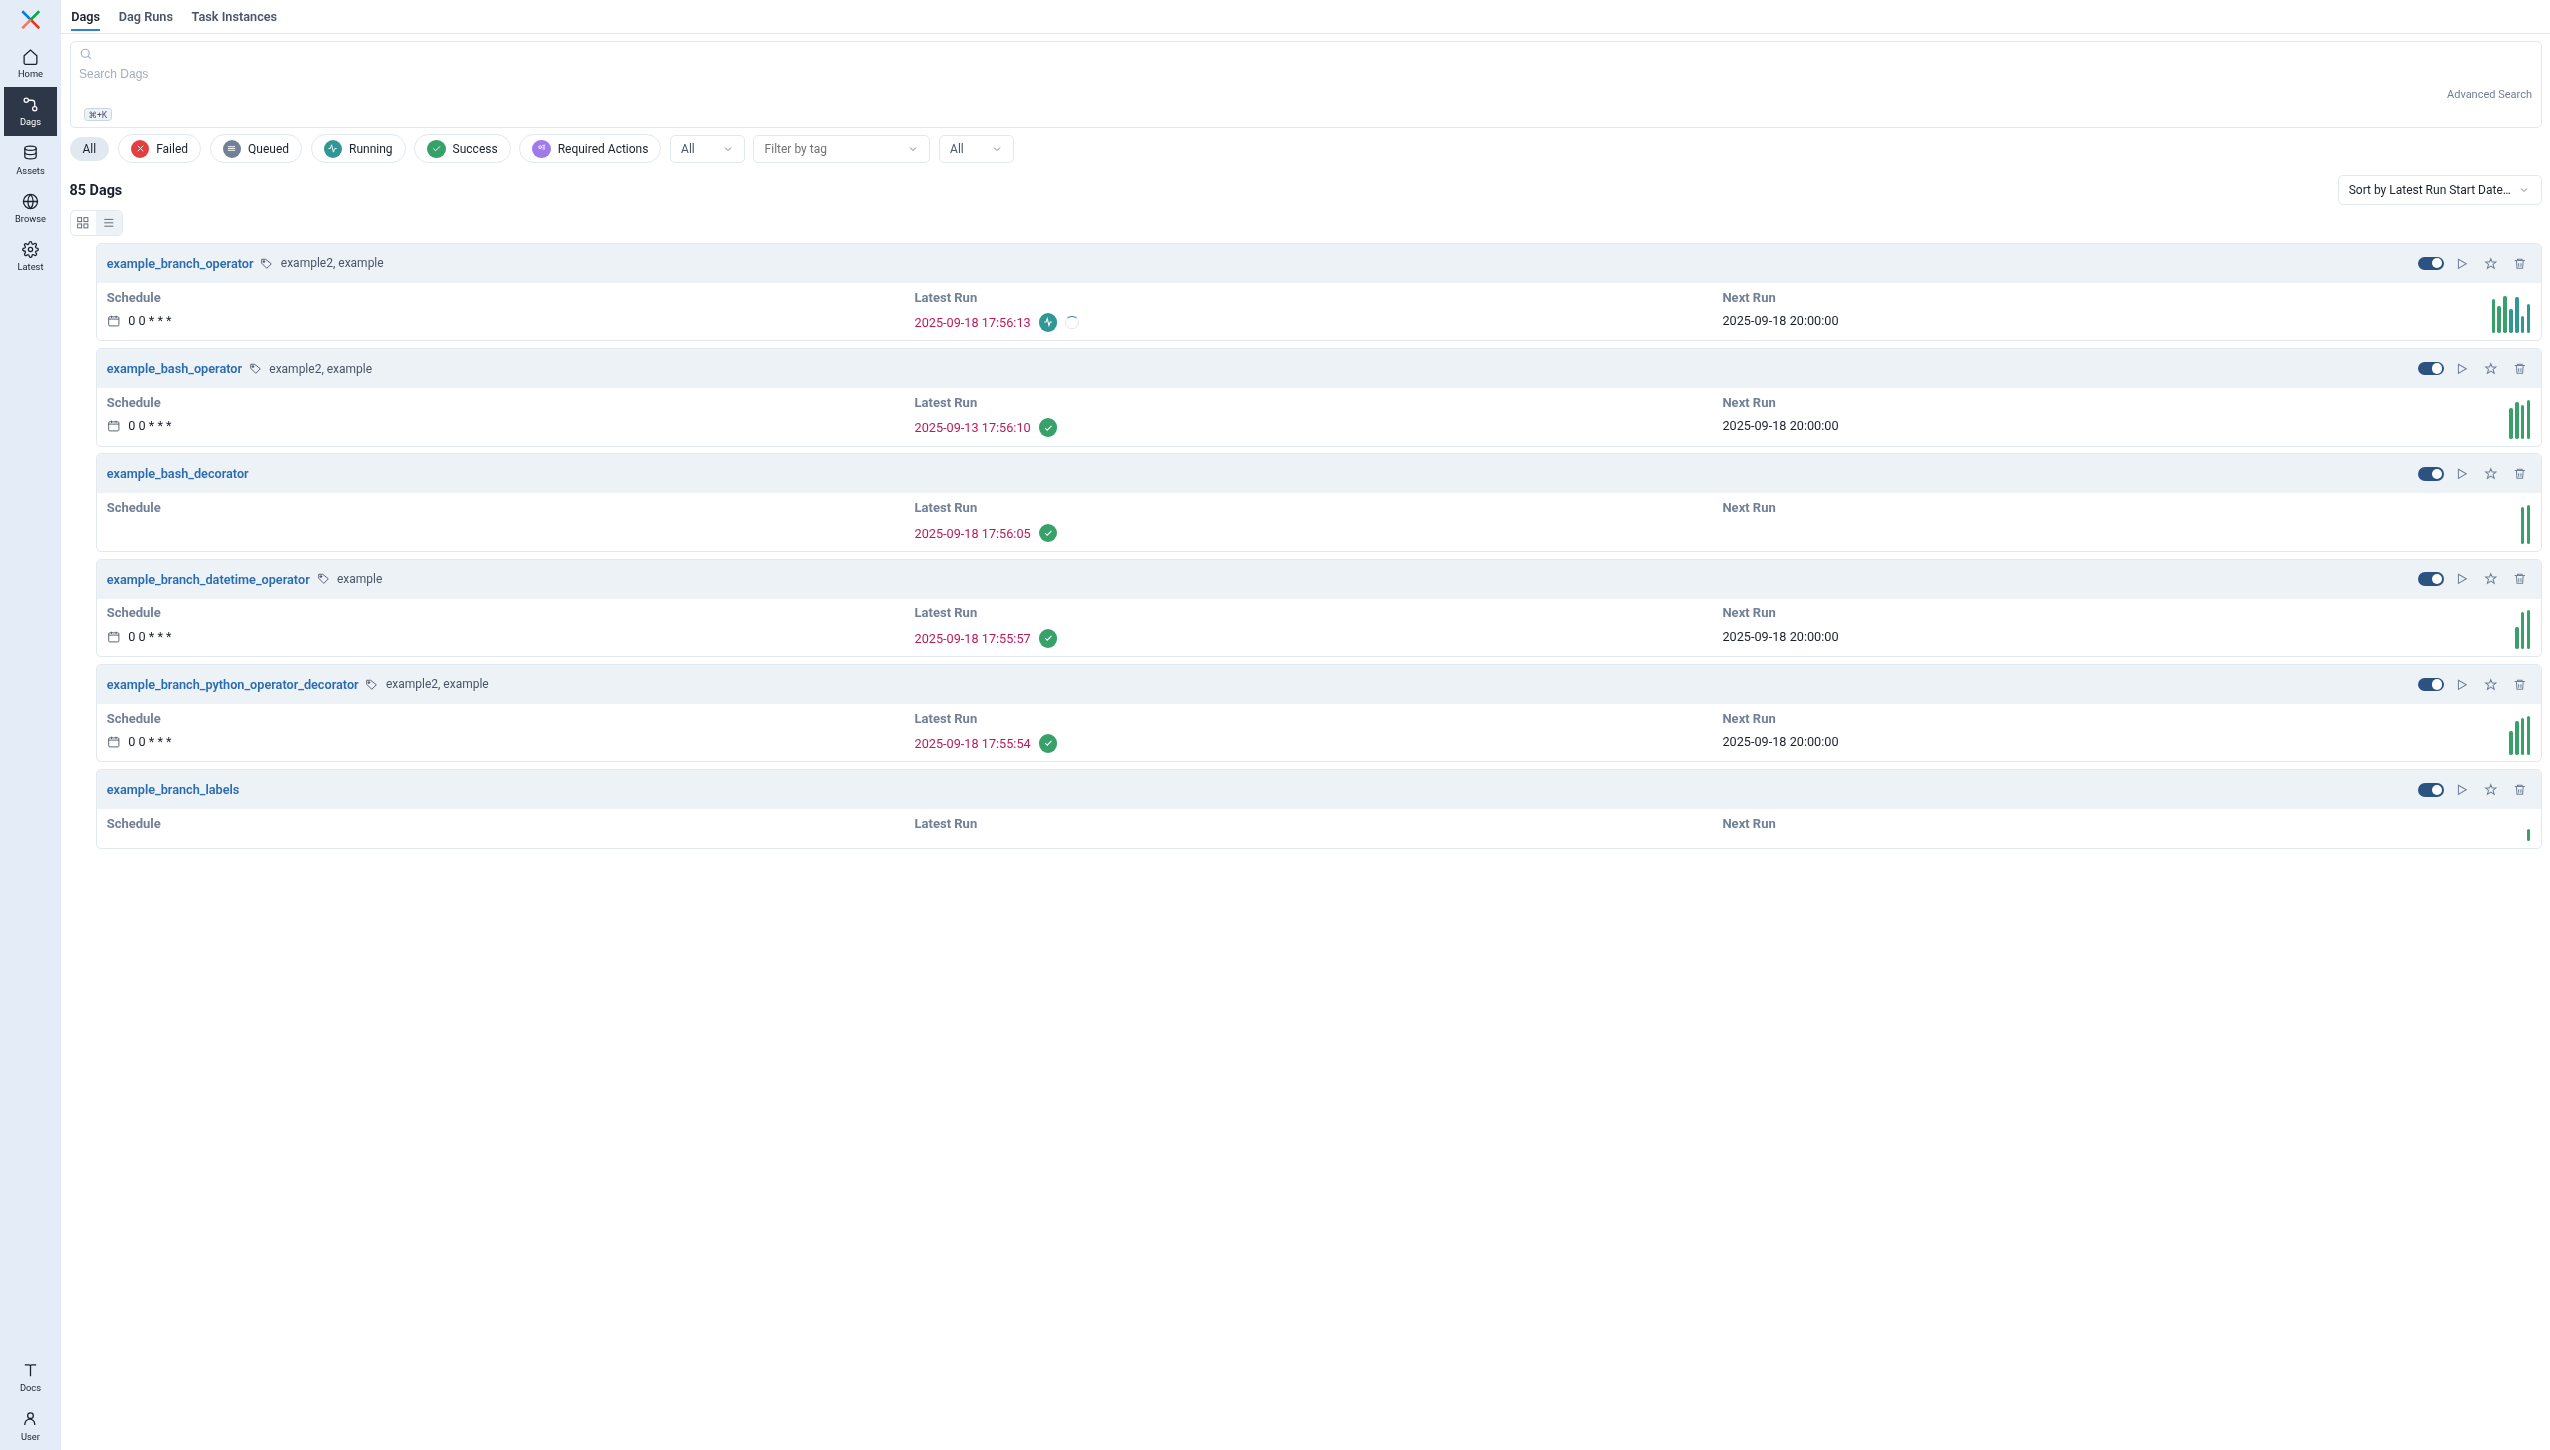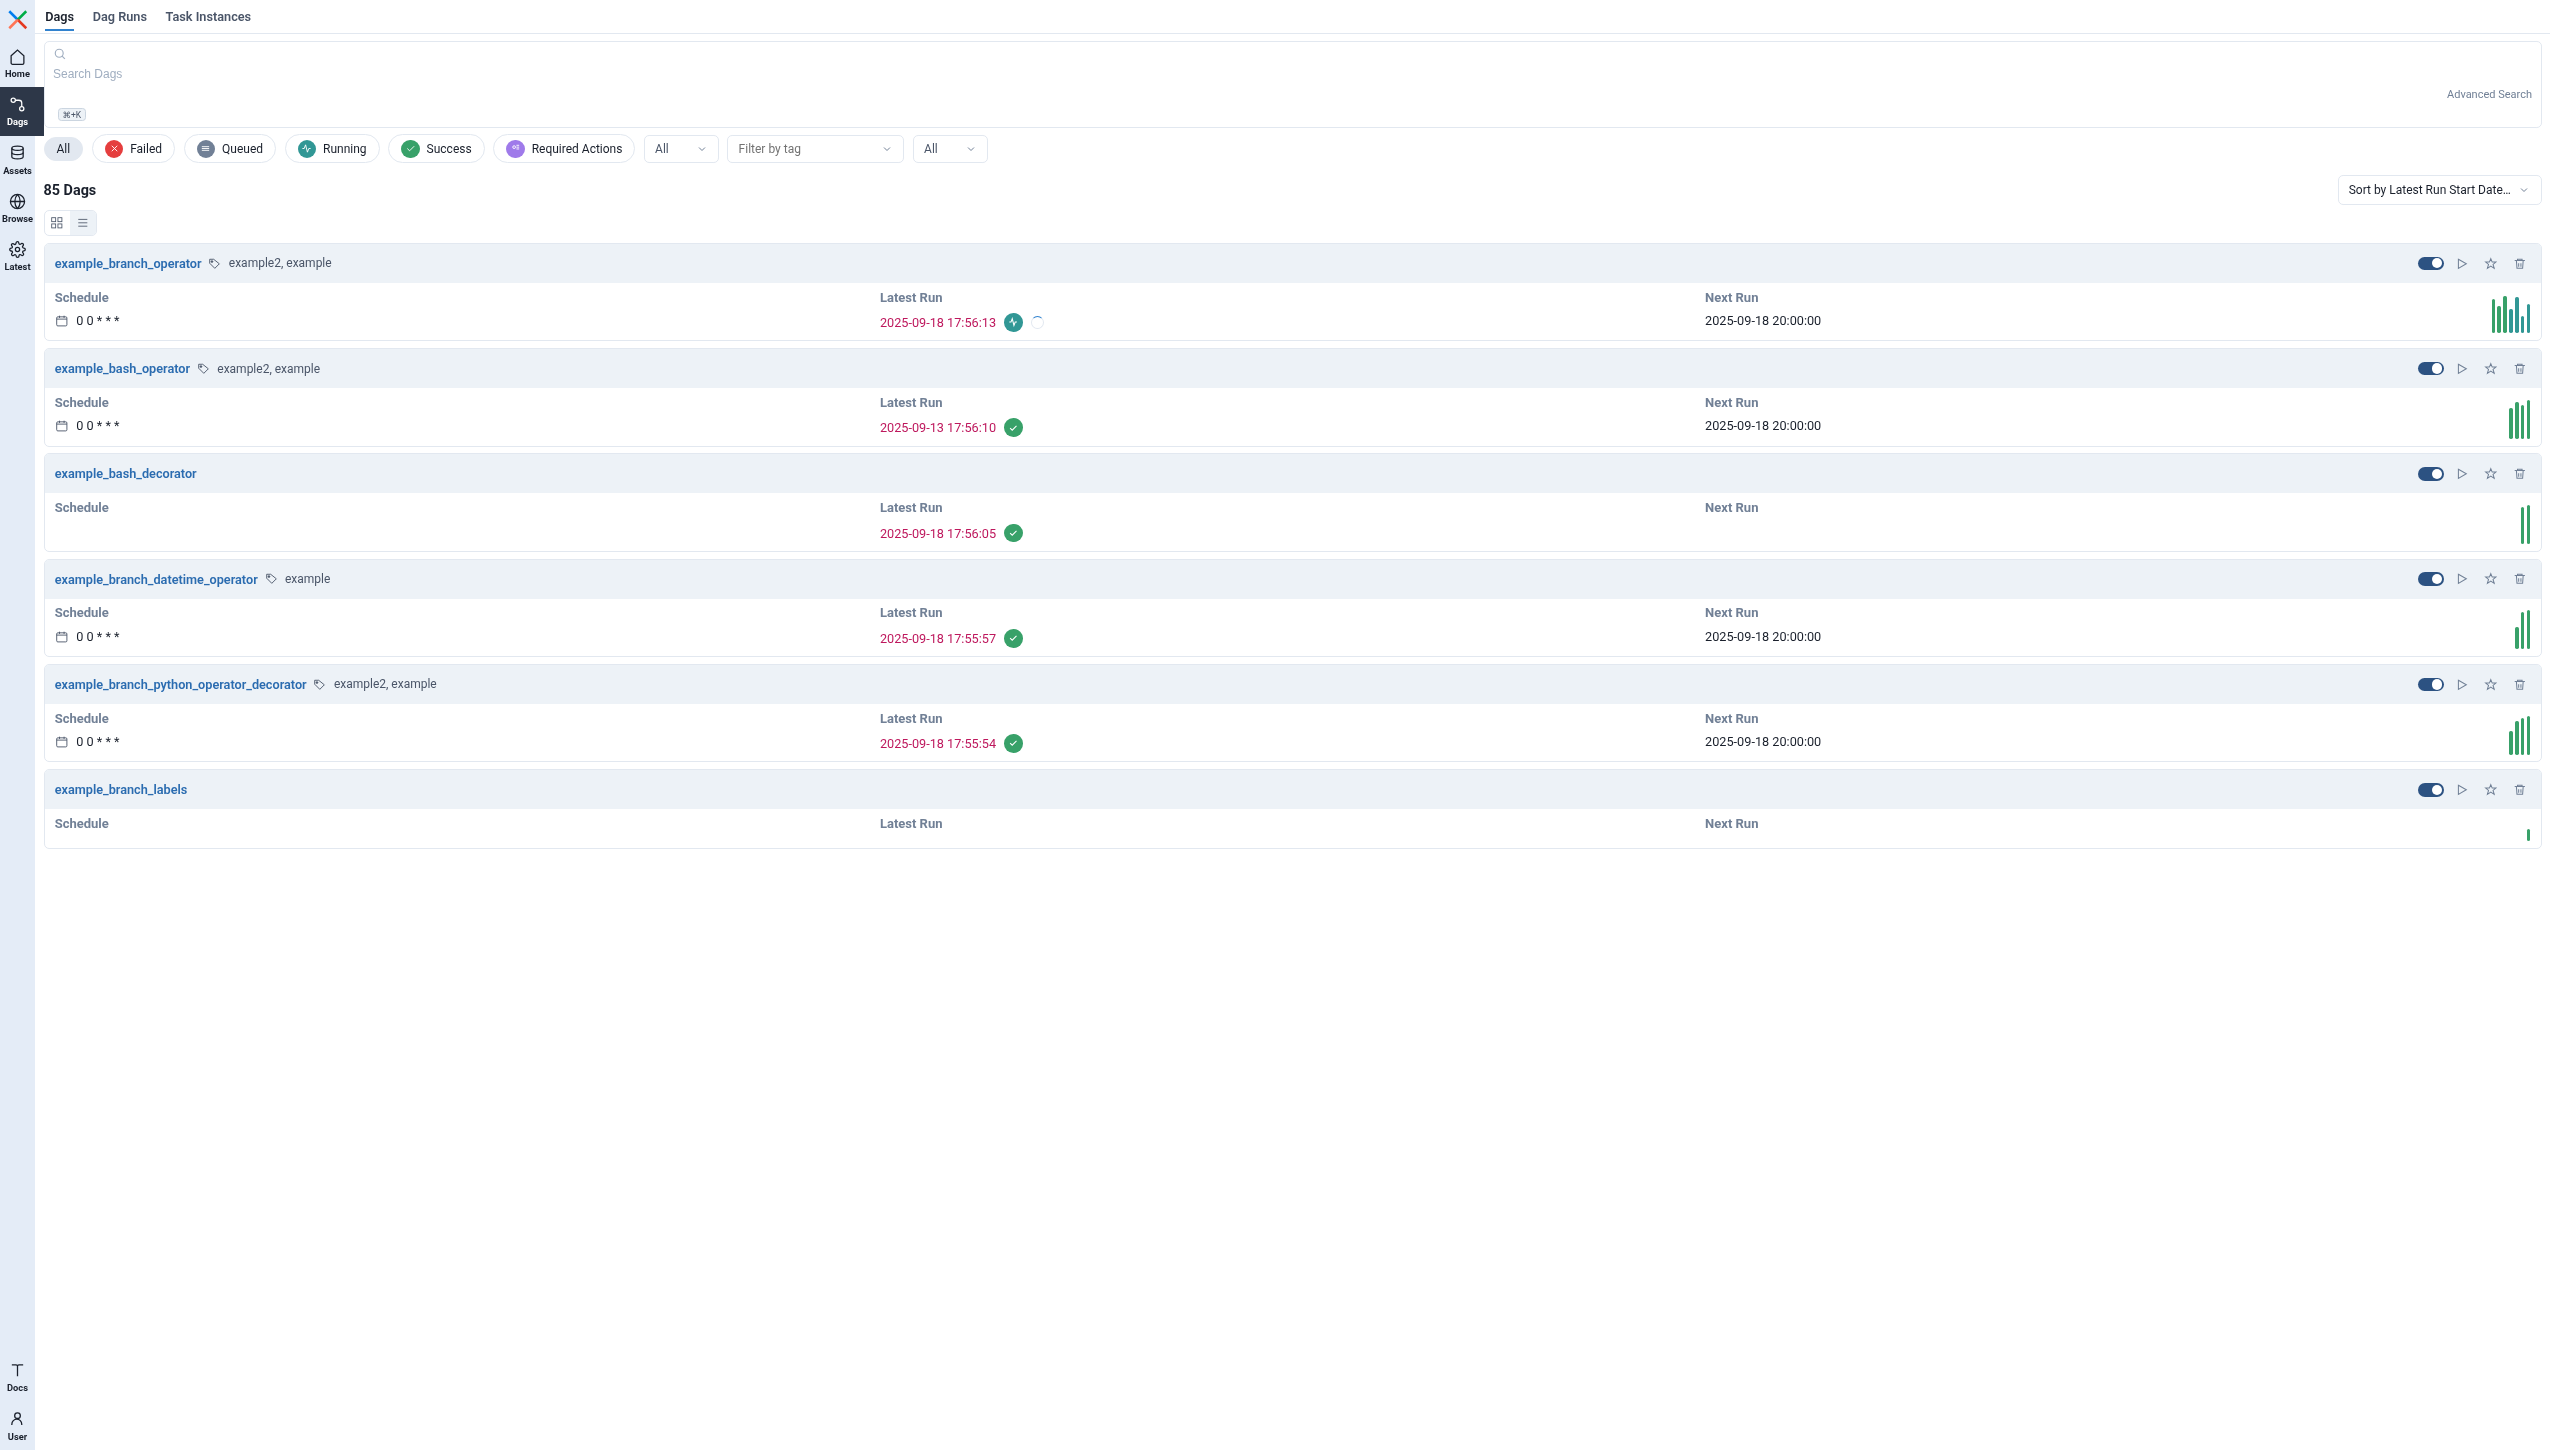--- a/index.html
+++ b/index.html
@@ -1,19 +1,19 @@
 <!DOCTYPE html>
 <html style="font-size:13.6px"><head>
 <meta charset="utf-8">
 <style>
   * { box-sizing: border-box; margin: 0; padding: 0; }
   body { font-family: -apple-system, BlinkMacSystemFont, "Segoe UI", Roboto, Helvetica, Arial, sans-serif; background: #fff; color: #1a202c; font-size: 12px; }
   .app { display: flex; height: 100vh; width: 100vw; overflow: hidden; }
   
-  .sidebar { width: 35px; background: #e4ecf7; display: flex; flex-direction: column; align-items: center; font-weight: bold; }
+  .sidebar { width: 61px; background: #e4ecf7; display: flex; flex-direction: column; align-items: center; }
   .logo { width: 53px; height: 39px; display: flex; align-items: center; justify-content: center; }
   .nav-item { width: 53px; padding: 8.5px 0; display: flex; flex-direction: column; align-items: center; justify-content: center; font-size: 9.3px; color: #1a202c; cursor: pointer; gap: 3.4px; }
   .nav-item.active { background: #2d3748; color: #fff; }
   .nav-item svg { width: 17px; height: 17px; }
   .sidebar-spacer { flex: 1; }
   
   .main { flex: 1; display: flex; flex-direction: column; overflow: hidden; }
   .tabs { display: flex; gap: 18.7px; padding: 0 10.2px; border-bottom: 0.8px solid #e2e8f0; height: 34px; align-items: center; }
   .tab { font-size: 12.7px; font-weight: 600; color: #4a5568; padding: 7.6px 0; cursor: pointer; }
   .tab.active { color: #1a202c; border-bottom: 2.5px solid #3182ce; padding-bottom: 5.1px; }
@@ -43,21 +43,21 @@
   .count-row { display:flex; align-items:center; justify-content:space-between; padding: 5.1px 8.5px; }
   .count-row h2 { font-size:14.4px; font-weight:700; }
   .sort-select { border:0.8px solid #e2e8f0; border-radius:5.1px; padding:6.8px 10.2px; min-width:204px; display:flex; align-items:center; justify-content:space-between; font-size:12px; cursor:pointer; }
   
   .view-toggle { display:flex; border:0.8px solid #e2e8f0; border-radius:5.1px; overflow:hidden; margin: 0 8.5px 6.8px; width:fit-content; }
   .view-btn { width:25.5px; height:24px; display:flex; align-items:center; justify-content:center; cursor:pointer; }
   .view-btn.active { background:#edf2f7; }
   .view-btn svg { width:13.6px; height:13.6px; stroke:#4a5568; fill:none; stroke-width:1.5; }
   
   .dag-list { flex:1; overflow-y:auto; padding:0 8.5px 17px; }
-  .dag-card { border:0.8px solid #e2e8f0; border-radius:5.1px; margin-bottom:6.8px; overflow:hidden; }
+  .dag-card { border:0.8px solid #e2e8f0; border-radius:5.1px; margin-bottom:6.8px; overflow:hidden;margin-left:26px; }
   .dag-head { display:flex; align-items:center; padding:8.5px 10.2px; background:#edf2f7; gap:6.8px; }
   .dag-name { color:#2b6cb0; font-weight:600; font-size:12.7px; cursor:pointer; }
   .tag-icon { width:13.6px; height:13.6px; stroke:#4a5568; fill:none; stroke-width:1.6; flex-shrink:0; }
   .dag-tags { color:#4a5568; font-size:12px; }
   .head-spacer { flex:1; }
   .toggle { width:25.5px; height:13.6px; background:#2c5282; border-radius:8.5px; position:relative; cursor:pointer; }
   .toggle::after { content:''; position:absolute; width:10.2px; height:10.2px; background:#fff; border-radius:50%; top:1.7px; right:1.7px; }
   .action-btn { width:22px; height:22px; display:flex; align-items:center; justify-content:center; cursor:pointer; color:#718096; }
   .action-btn svg { width:13.6px; height:13.6px; stroke:currentColor; fill:none; stroke-width:1.8; }
   .dag-body { display:flex; padding:6.8px 10.2px 8.5px; position:relative; }

